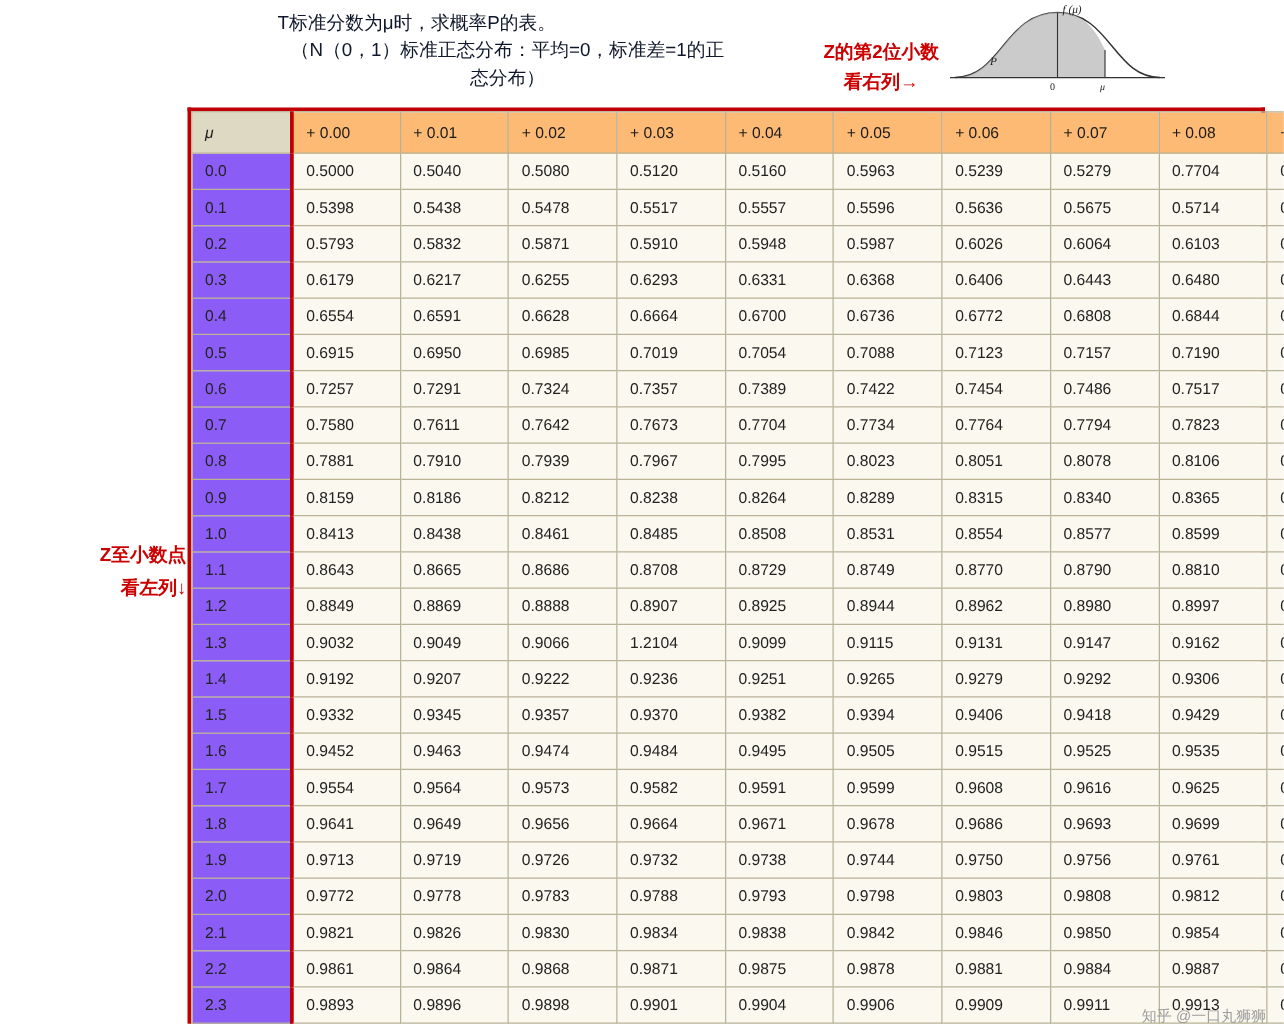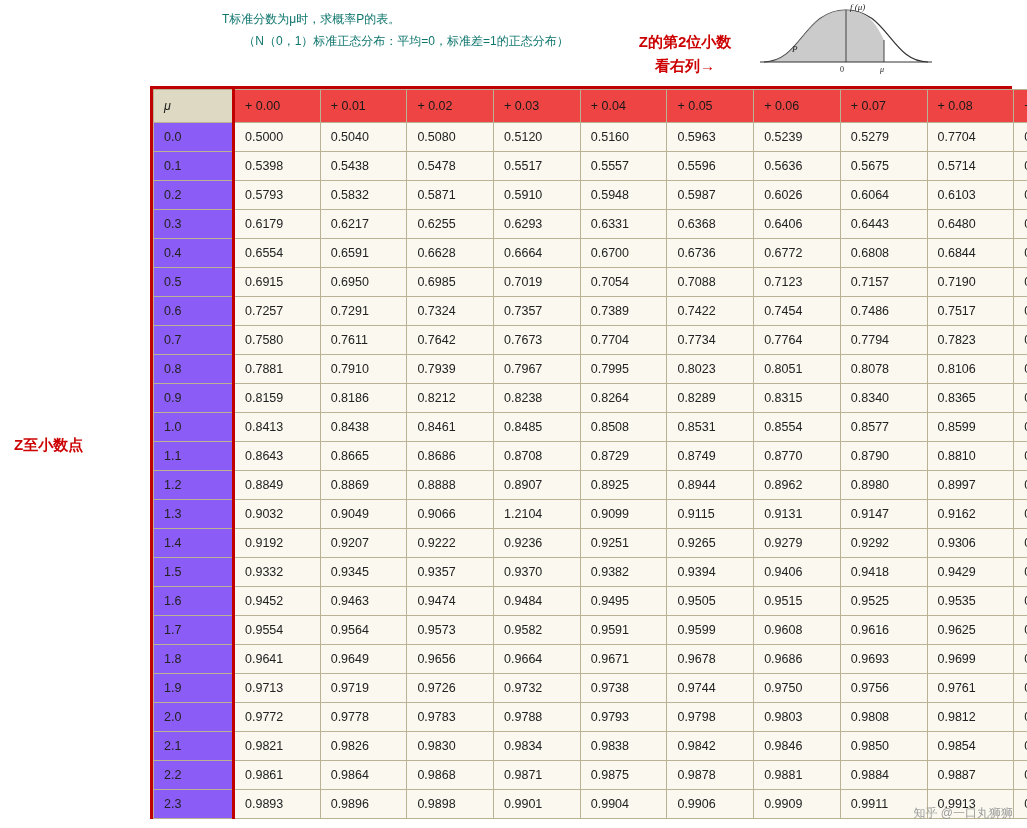--- a/index.html
+++ b/index.html
@@ -21,53 +21,53 @@
     height: 828px;
     background: #ffffff;
   }
 
   
   .header-note {
     position: absolute;
     left: 222px;
     top: 8px;
     width: 360px;
-    font-size: 12px;
-    color: #0f766e;
+    font-size: 15px;
+    color: #0f172a;
     line-height: 22px;
   }
   .header-note .line2 {
     padding-left: 8px;
     text-align: center;
   }
 
   
   .anno-top {
     position: absolute;
-    left: 600px;
+    left: 620px;
     top: 30px;
     width: 170px;
     color: #cc0000;
     font-weight: bold;
     font-size: 15px;
     line-height: 24px;
     text-align: center;
   }
 
   
   .anno-left {
     position: absolute;
     left: 14px;
     top: 432px;
     width: 135px;
     color: #cc0000;
     font-weight: bold;
     font-size: 15px;
     line-height: 26px;
-    text-align: left;
+    text-align: right;
   }
 
   
   .curve-fig {
     position: absolute;
     left: 756px;
     top: 0px;
     width: 180px;
     height: 76px;
   }
@@ -92,21 +92,21 @@
     font-size: 12.5px;
     color: #222;
     height: 29px;
     padding: 0 0 0 10px;
     box-sizing: border-box;
     white-space: nowrap;
     font-weight: normal;
     text-align: left;
   }
   table.ztable thead th {
-    background: #ef4444;
+    background: #fdba74;
     height: 33px;
     font-size: 12.5px;
     color: #1a1a1a;
   }
   table.ztable thead th.corner {
     background: #ded9c3;
     font-style: italic;
   }
   table.ztable tbody td.rowhead {
     background: #8b5cf6;
@@ -144,20 +144,21 @@
     <div class="line2">（N（0，1）标准正态分布：平均=0，标准差=1的正态分布）</div>
   </div>
 
   <div class="anno-top">
     <div>Z的第2位小数</div>
     <div>看右列→</div>
   </div>
 
   <div class="anno-left">
     <div>Z至小数点</div>
+    <div>看左列↓</div>
   </div>
 
   <div class="curve-fig">
     <svg width="180" height="76" viewBox="0 0 180 76">
       <path d="M8,62 C45,62 48,10 90,10 C132,10 135,62 172,62" fill="none" stroke="#333" stroke-width="1.2"></path>
       <path d="M8,62 C45,62 48,10 90,10 C112,10 121,25 128,40 L128,62 Z" fill="#b9b9b9" fill-opacity="0.75" stroke="none"></path>
       <line x1="4" y1="62" x2="176" y2="62" stroke="#333" stroke-width="1"></line>
       <line x1="90" y1="10" x2="90" y2="62" stroke="#333" stroke-width="0.9"></line>
       <line x1="128" y1="40" x2="128" y2="62" stroke="#333" stroke-width="0.9"></line>
       <text x="94" y="10" font-size="9" font-family="Liberation Serif, serif" font-style="italic" fill="#222">f (μ)</text>

